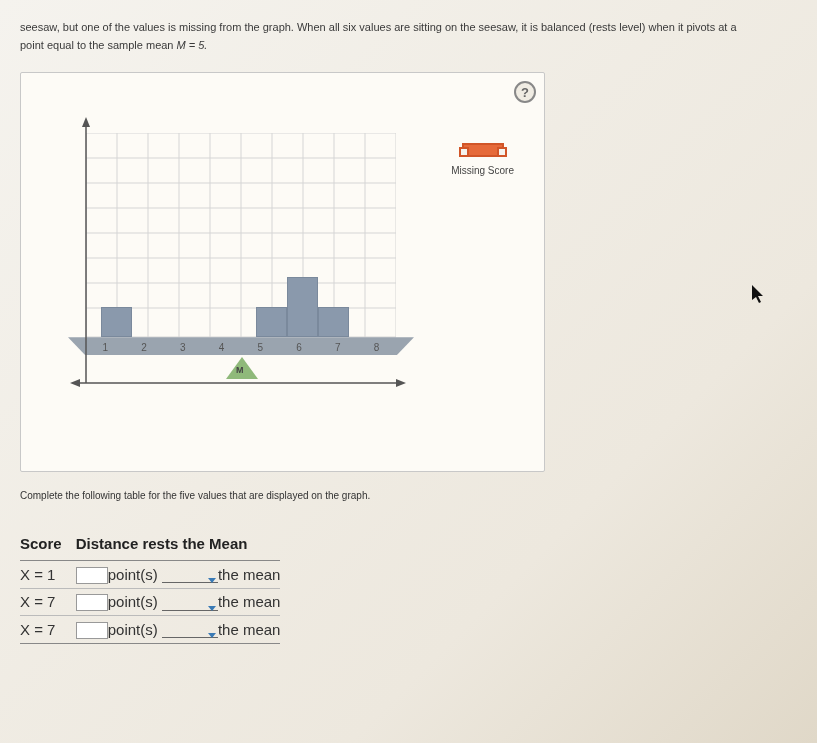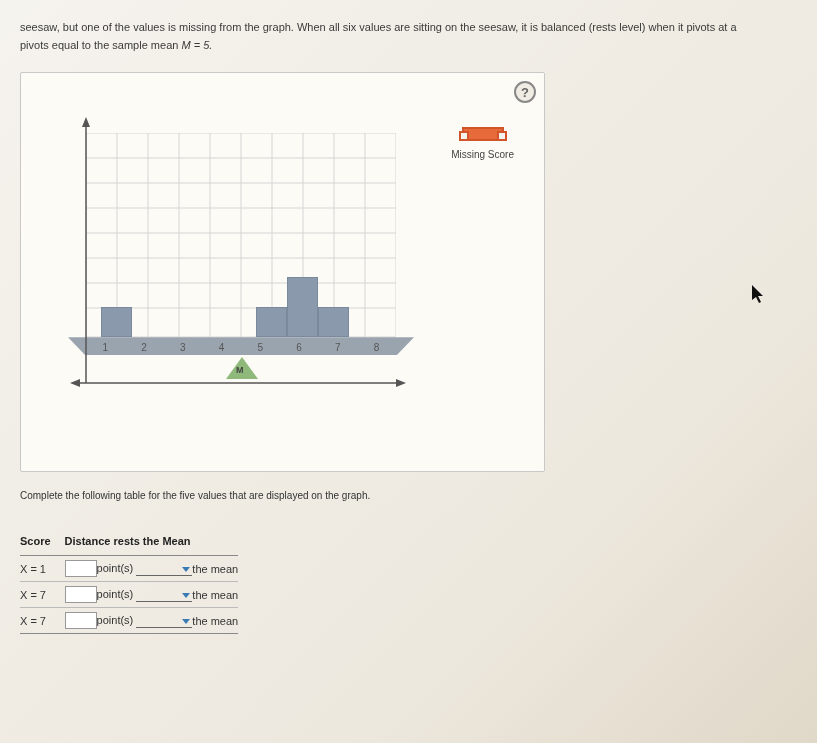--- a/index.html
+++ b/index.html
@@ -61,39 +61,39 @@
     }
     .m-label { position: absolute; bottom: 18px; left: 150px; font-size: 9px; font-weight: bold; color: #444; z-index: 2;}
     .bar {
       position: absolute;
       bottom: 56px;
       width: 31px;
       background: #8a99ac;
       border: 1px solid #7a899c;
     }
     .missing-legend {
-      position: absolute; top: 54px; right: 30px;
+      position: absolute; top: 70px; right: 30px;
       text-align: center; font-size: 10px; color: #444;
     }
     .missing-shape {
       width: 42px; height: 14px;
       background: #e66a3a;
       border: 2px solid #d15528;
       margin: 0 auto 8px auto;
       position: relative;
     }
     .missing-shape::before, .missing-shape::after {
       content: ''; position: absolute; width: 6px; height: 6px;
       background: #f5f3ee; border: 2px solid #d15528;
       top: 2px;
     }
     .missing-shape::before { left: -5px; }
     .missing-shape::after { right: -5px; }
     .instruction { margin: 18px 0 30px 0; font-size: 10px; color: #333; }
-    table.answer { border-collapse: collapse; font-size: 11px; }
+    table.answer { border-collapse: collapse; font-size: 15px; }
     table.answer th { text-align: left; padding: 4px 14px 8px 0; font-weight: bold; border-bottom: 1px solid #888; color:#222;}
     table.answer td { padding: 4px 0 4px 0; border-bottom: 1px solid #bbb; color:#333;}
     table.answer tr:last-child td { border-bottom: 1px solid #888; }
     .num-input {
       width: 32px; height: 17px;
       border: 1px solid #999; background: #fff;
       display: inline-block; vertical-align: middle;
     }
     .dd {
       display: inline-block; width: 56px;
@@ -112,21 +112,21 @@
       position: absolute; top: 285px; left: 752px;
       width: 0; height: 0;
     }
     .cursor-arrow svg path { fill: #111; }
   </style>
 </head>
 <body>
 
 <p class="intro-text">
   <span>seesaw, but one of the values is missing from the graph. When all six values are sitting on the seesaw, it is balanced (rests level) when it pivots at a</span><br>
-  <span>pivots equal to the sample mean </span><span class="em">M = 5.</span>
+  <span>point equal to the sample mean </span><span class="em">M = 5.</span>
 </p>
 
 <div class="graph-panel">
   <div class="help-btn">
     <span>?</span>
   </div>
 
   <div class="missing-legend">
     <div class="missing-shape"></div>
     <div>Missing Score</div>

